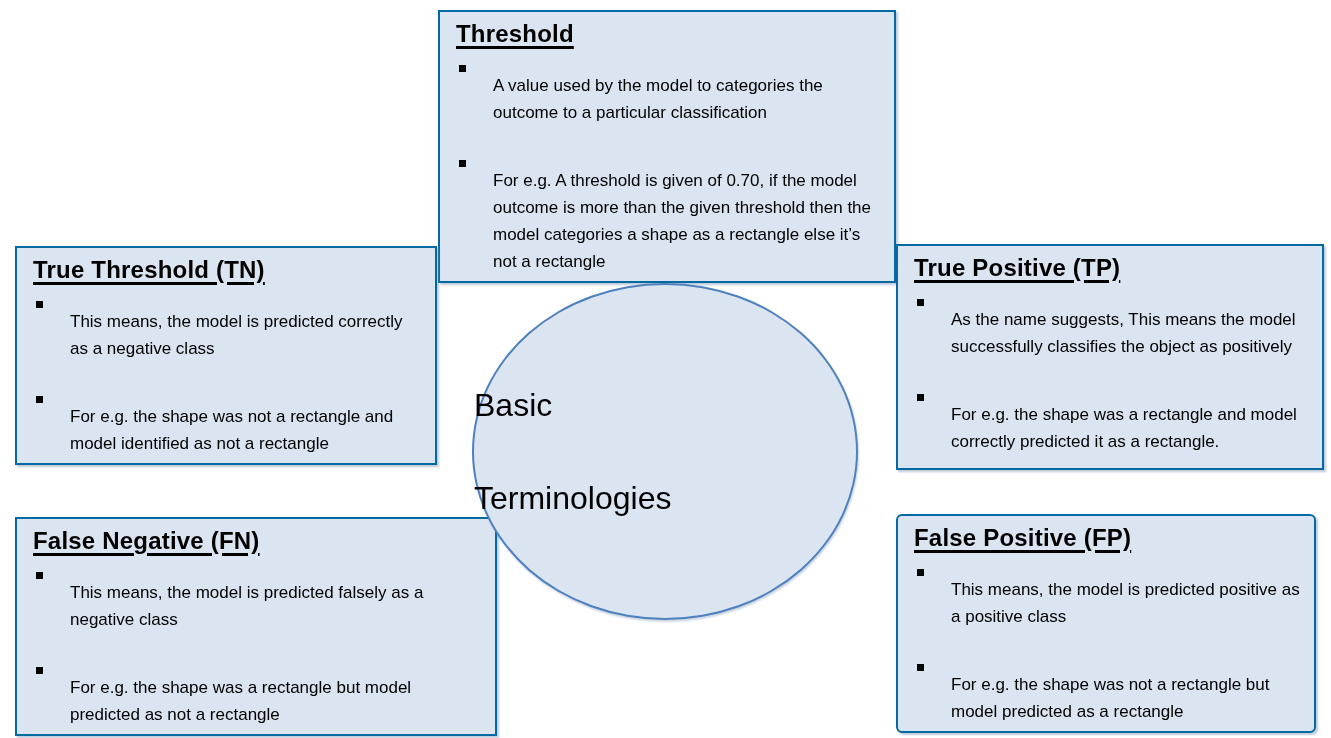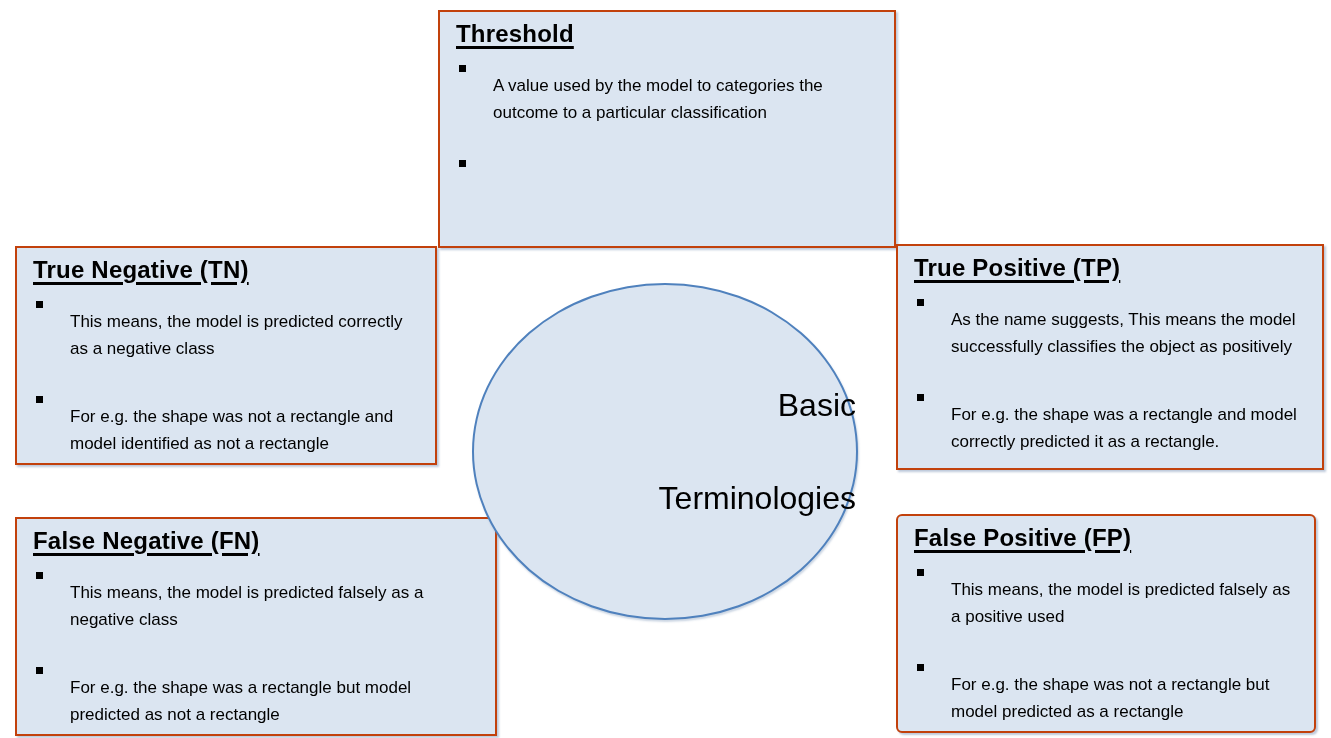--- a/index.html
+++ b/index.html
@@ -13,21 +13,21 @@
     height: 738px;
     background: #ffffff;
     font-family: "Liberation Sans", "DejaVu Sans", sans-serif;
     color: #000000;
     overflow: hidden;
   }
   .box {
     position: absolute;
     box-sizing: border-box;
     background: #dbe5f1;
-    border: 2px solid #c2410c;
+    border: 2px solid #0369a1;
     box-shadow: 2px 2px 2px rgba(110, 138, 175, 0.45);
     padding: 6px 12px 6px 16px;
   }
   .box-title {
     margin: 0 0 6px 0;
     font-size: 24px;
     font-weight: bold;
     text-decoration: underline;
     text-decoration-thickness: 2.5px;
     text-underline-offset: 4px;
@@ -66,21 +66,21 @@
     top: 283px;
     width: 386px;
     height: 337px;
     box-sizing: border-box;
     background: #dbe5f1;
     border: 2px solid #4f81bd;
     border-radius: 50%;
     box-shadow: 1px 2px 2px rgba(110, 138, 175, 0.35);
     display: flex;
     flex-direction: column;
-    align-items: flex-end;
+    align-items: flex-start;
     justify-content: center;
     text-align: center;
     gap: 45px;
   }
   .ellipse .cline {
     font-size: 32px;
     line-height: 48px;
     color: #000000;
   }
 </style>
@@ -90,25 +90,26 @@
 <div class="canvas">
 
   <div class="box box-threshold">
     <h2 class="box-title">Threshold</h2>
     <div class="bullet">
       <span class="marker"></span>
       <span class="btext">A value used by the model to categories the outcome to a particular classification</span>
     </div>
     <div class="bullet">
       <span class="marker"></span>
+      <span class="btext">For e.g. A threshold is given of 0.70, if the model outcome is more than the given threshold then the model categories a shape as a rectangle else it’s not a rectangle</span>
     </div>
   </div>
 
   <div class="box box-true-negative">
-    <h2 class="box-title">True Negative (TN)</h2>
+    <h2 class="box-title">True Threshold (TN)</h2>
     <div class="bullet">
       <span class="marker"></span>
       <span class="btext">This means, the model is predicted correctly as a negative class</span>
     </div>
     <div class="bullet">
       <span class="marker"></span>
       <span class="btext">For e.g. the shape was not a rectangle and model identified as not a rectangle</span>
     </div>
   </div>
 
@@ -133,21 +134,21 @@
     <div class="bullet">
       <span class="marker"></span>
       <span class="btext">For e.g. the shape was a rectangle and model correctly predicted it as a rectangle.</span>
     </div>
   </div>
 
   <div class="box box-false-positive">
     <h2 class="box-title">False Positive (FP)</h2>
     <div class="bullet">
       <span class="marker"></span>
-      <span class="btext">This means, the model is predicted falsely as a positive used</span>
+      <span class="btext">This means, the model is predicted positive as a positive class</span>
     </div>
     <div class="bullet">
       <span class="marker"></span>
       <span class="btext">For e.g. the shape was not a rectangle but model predicted as a rectangle</span>
     </div>
   </div>
 
   <div class="ellipse">
     <div class="cline">Basic</div>
     <div class="cline">Terminologies</div>

